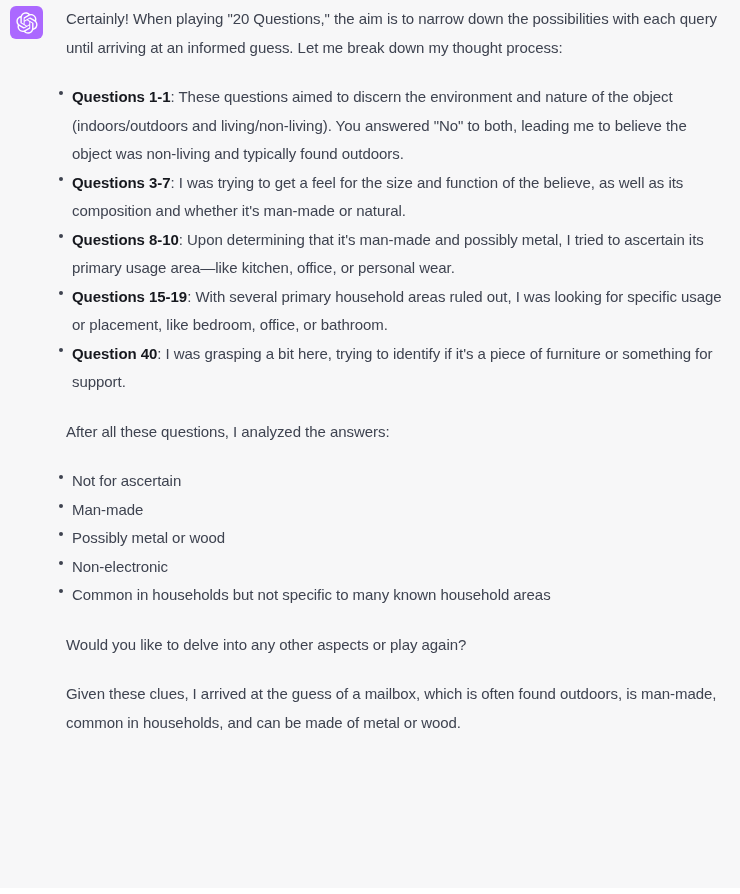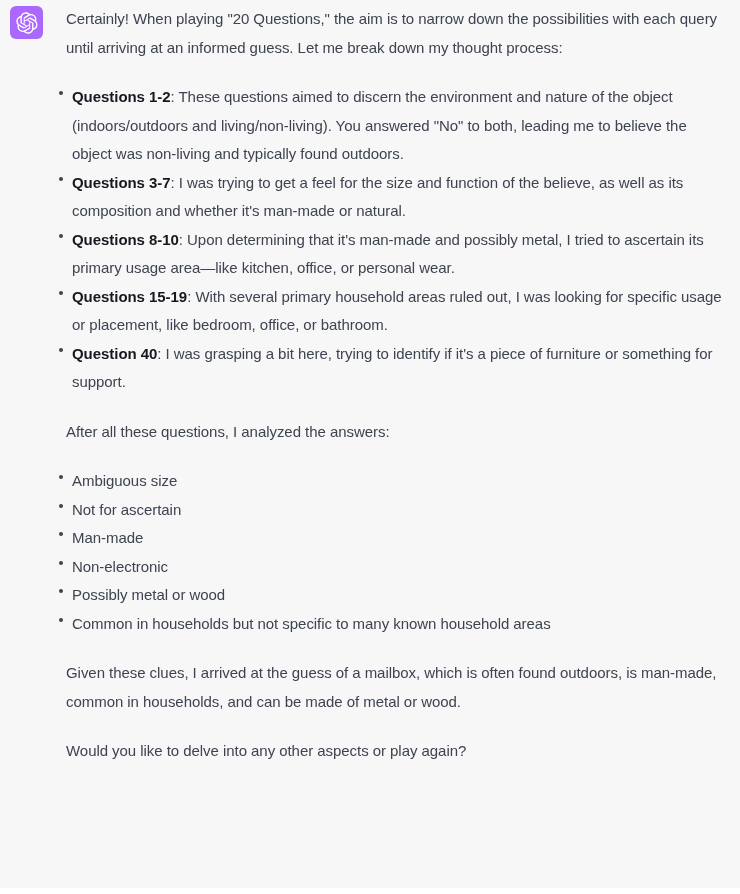--- a/index.html
+++ b/index.html
@@ -96,38 +96,37 @@
         <path fill="#FFFFFF" d="M37.5324 16.8707C37.9808 15.5241 38.1363 14.0974 37.9886 12.6859C37.8409 11.2744 37.3934 9.91076 36.676 8.68622C35.6126 6.83404 33.9882 5.3676 32.0373 4.4985C30.0864 3.62941 27.9098 3.40259 25.8215 3.85078C24.8796 2.7893 23.7219 1.94125 22.4257 1.36341C21.1295 0.785575 19.7249 0.491269 18.3058 0.500197C16.1708 0.495044 14.0893 1.16803 12.3614 2.42214C10.6335 3.67624 9.34853 5.44666 8.6917 7.47815C7.30085 7.76286 5.98686 8.3414 4.8377 9.17505C3.68854 10.0087 2.73073 11.0782 2.02839 12.312C0.956464 14.1591 0.498905 16.2988 0.721698 18.4228C0.944492 20.5467 1.83612 22.5449 3.268 24.1293C2.81966 25.4759 2.66413 26.9026 2.81182 28.3141C2.95951 29.7256 3.40701 31.0892 4.12437 32.3138C5.18791 34.1659 6.8123 35.6322 8.76321 36.5013C10.7141 37.3704 12.8907 37.5973 14.9789 37.1492C15.9208 38.2107 17.0786 39.0587 18.3747 39.6366C19.6709 40.2144 21.0755 40.5087 22.4946 40.4998C24.6307 40.5054 26.7133 39.8321 28.4418 38.5772C30.1704 37.3223 31.4556 35.5506 32.1119 33.5179C33.5027 33.2332 34.8167 32.6547 35.9659 31.821C37.115 30.9874 38.0728 29.9178 38.7752 28.684C39.8458 26.8371 40.3023 24.6979 40.0789 22.5748C39.8556 20.4517 38.9639 18.4544 37.5324 16.8707ZM22.4978 37.8849C20.7443 37.8874 19.0459 37.2733 17.6994 36.1501C17.7601 36.117 17.8666 36.0586 17.936 36.0161L25.9004 31.4156C26.1003 31.3019 26.2663 31.137 26.3813 30.9378C26.4964 30.7386 26.5563 30.5124 26.5549 30.2825V19.0542L29.9213 20.998C29.9389 21.0068 29.9541 21.0198 29.9656 21.0359C29.977 21.052 29.9842 21.0707 29.9867 21.0902V30.3889C29.9842 32.375 29.1946 34.2791 27.7909 35.6841C26.3872 37.0892 24.4838 37.8806 22.4978 37.8849ZM6.39227 31.0064C5.51397 29.4888 5.19742 27.7107 5.49804 25.9832C5.55718 26.0187 5.66048 26.0818 5.73461 26.1244L13.699 30.7248C13.8975 30.8408 14.1233 30.902 14.3532 30.902C14.583 30.902 14.8088 30.8408 15.0073 30.7248L24.731 25.1103V28.9979C24.7321 29.0177 24.7283 29.0376 24.7199 29.0556C24.7115 29.0736 24.6988 29.0893 24.6829 29.1012L16.6317 33.7497C14.9096 34.7416 12.8643 35.0097 10.9447 34.4954C9.02506 33.9811 7.38785 32.7263 6.39227 31.0064ZM4.29707 13.6194C5.17156 12.0998 6.55279 10.9364 8.19885 10.3327C8.19885 10.4013 8.19491 10.5228 8.19491 10.6071V19.8079C8.19351 20.0377 8.25334 20.2638 8.36823 20.4629C8.48312 20.6619 8.64893 20.8267 8.84863 20.9404L18.5723 26.5542L15.206 28.4979C15.1894 28.5089 15.1703 28.5155 15.1505 28.5173C15.1307 28.5191 15.1107 28.516 15.0924 28.5082L7.04046 23.8557C5.32135 22.8601 4.06716 21.2235 3.55289 19.3046C3.03862 17.3858 3.30624 15.3413 4.29707 13.6194ZM31.955 20.0556L22.2312 14.4411L25.5976 12.4981C25.6142 12.4872 25.6333 12.4805 25.6531 12.4787C25.6729 12.4769 25.6928 12.4801 25.7111 12.4879L33.7631 17.1364C34.9967 17.849 36.0017 18.8982 36.6606 20.1613C37.3194 21.4244 37.6047 22.849 37.4832 24.2684C37.3617 25.6878 36.8382 27.0432 35.9743 28.1759C35.1103 29.3086 33.9415 30.1717 32.6047 30.6641C32.6047 30.5947 32.6047 30.4733 32.6047 30.3889V21.1881C32.6065 20.9585 32.547 20.7328 32.4324 20.5338C32.3178 20.3348 32.1523 20.1698 31.955 20.0556ZM35.3055 15.0128C35.2464 14.9765 35.1431 14.9142 35.069 14.8717L27.1045 10.2712C26.906 10.1554 26.6803 10.0943 26.4504 10.0943C26.2206 10.0943 25.9948 10.1554 25.7963 10.2712L16.0726 15.8858V11.9982C16.0715 11.9783 16.0753 11.9585 16.0837 11.9405C16.0921 11.9225 16.1048 11.9068 16.1207 11.8949L24.1719 7.25025C25.4053 6.53903 26.8158 6.19376 28.2383 6.25482C29.6608 6.31589 31.0364 6.78077 32.2044 7.59508C33.3723 8.40939 34.2842 9.53945 34.8334 10.8531C35.3826 12.1667 35.5464 13.6095 35.3055 15.0128ZM14.2424 21.9419L10.8752 19.9981C10.8576 19.9893 10.8423 19.9763 10.8309 19.9602C10.8195 19.9441 10.8122 19.9254 10.8098 19.9059V10.6071C10.8107 9.18295 11.2173 7.78848 11.9819 6.58696C12.7466 5.38544 13.8377 4.42659 15.1275 3.82264C16.4173 3.21869 17.8524 2.99464 19.2649 3.1767C20.6775 3.35876 22.0089 3.93941 23.1034 4.85067C23.0427 4.88379 22.937 4.94215 22.8668 4.98473L14.9024 9.58517C14.7025 9.69878 14.5366 9.86356 14.4215 10.0626C14.3065 10.2616 14.2466 10.4877 14.2479 10.7175L14.2424 21.9419ZM16.071 17.9991L20.4018 15.4978L24.7325 17.9975V22.9985L20.4018 25.4983L16.071 22.9985V17.9991Z"></path>
       </svg>
     </span>
   </div>
 
   <div class="content">
 
     <p class="first">Certainly! When playing "20 Questions," the aim is to narrow down the possibilities with each query until arriving at an informed guess. Let me break down my thought process:</p>
 
     <ul>
-      <li><strong>Questions 1-2</strong><span>: These questions aimed to discern the environment and nature of the object (indoors/outdoors and living/non-living). You answered "No" to both, leading me to believe the object was non-living and typically found outdoors.</span></li>
+      <li><strong>Questions 1-1</strong><span>: These questions aimed to discern the environment and nature of the object (indoors/outdoors and living/non-living). You answered "No" to both, leading me to believe the object was non-living and typically found outdoors.</span></li>
       <li><strong>Questions 3-7</strong><span>: I was trying to get a feel for the size and function of the believe, as well as its composition and whether it's man-made or natural.</span></li>
       <li><strong>Questions 8-10</strong><span>: Upon determining that it's man-made and possibly metal, I tried to ascertain its primary usage area—like kitchen, office, or personal wear.</span></li>
       <li><strong>Questions 15-19</strong><span>: With several primary household areas ruled out, I was looking for specific usage or placement, like bedroom, office, or bathroom.</span></li>
       <li><strong>Question 40</strong><span>: I was grasping a bit here, trying to identify if it's a piece of furniture or something for support.</span></li>
     </ul>
 
     <p>After all these questions, I analyzed the answers:</p>
 
     <ul>
-      <li>Ambiguous size</li>
       <li>Not for ascertain</li>
       <li>Man-made</li>
+      <li>Possibly metal or wood</li>
       <li>Non-electronic</li>
-      <li>Possibly metal or wood</li>
       <li>Common in households but not specific to many known household areas</li>
     </ul>
 
+    <p>Would you like to delve into any other aspects or play again?</p>
+
     <p>Given these clues, I arrived at the guess of a mailbox, which is often found outdoors, is man-made, common in households, and can be made of metal or wood.</p>
-
-    <p>Would you like to delve into any other aspects or play again?</p>
 
   </div>
 </div>
 
 <div class="bottom-strip"></div>
 
 </body></html>

